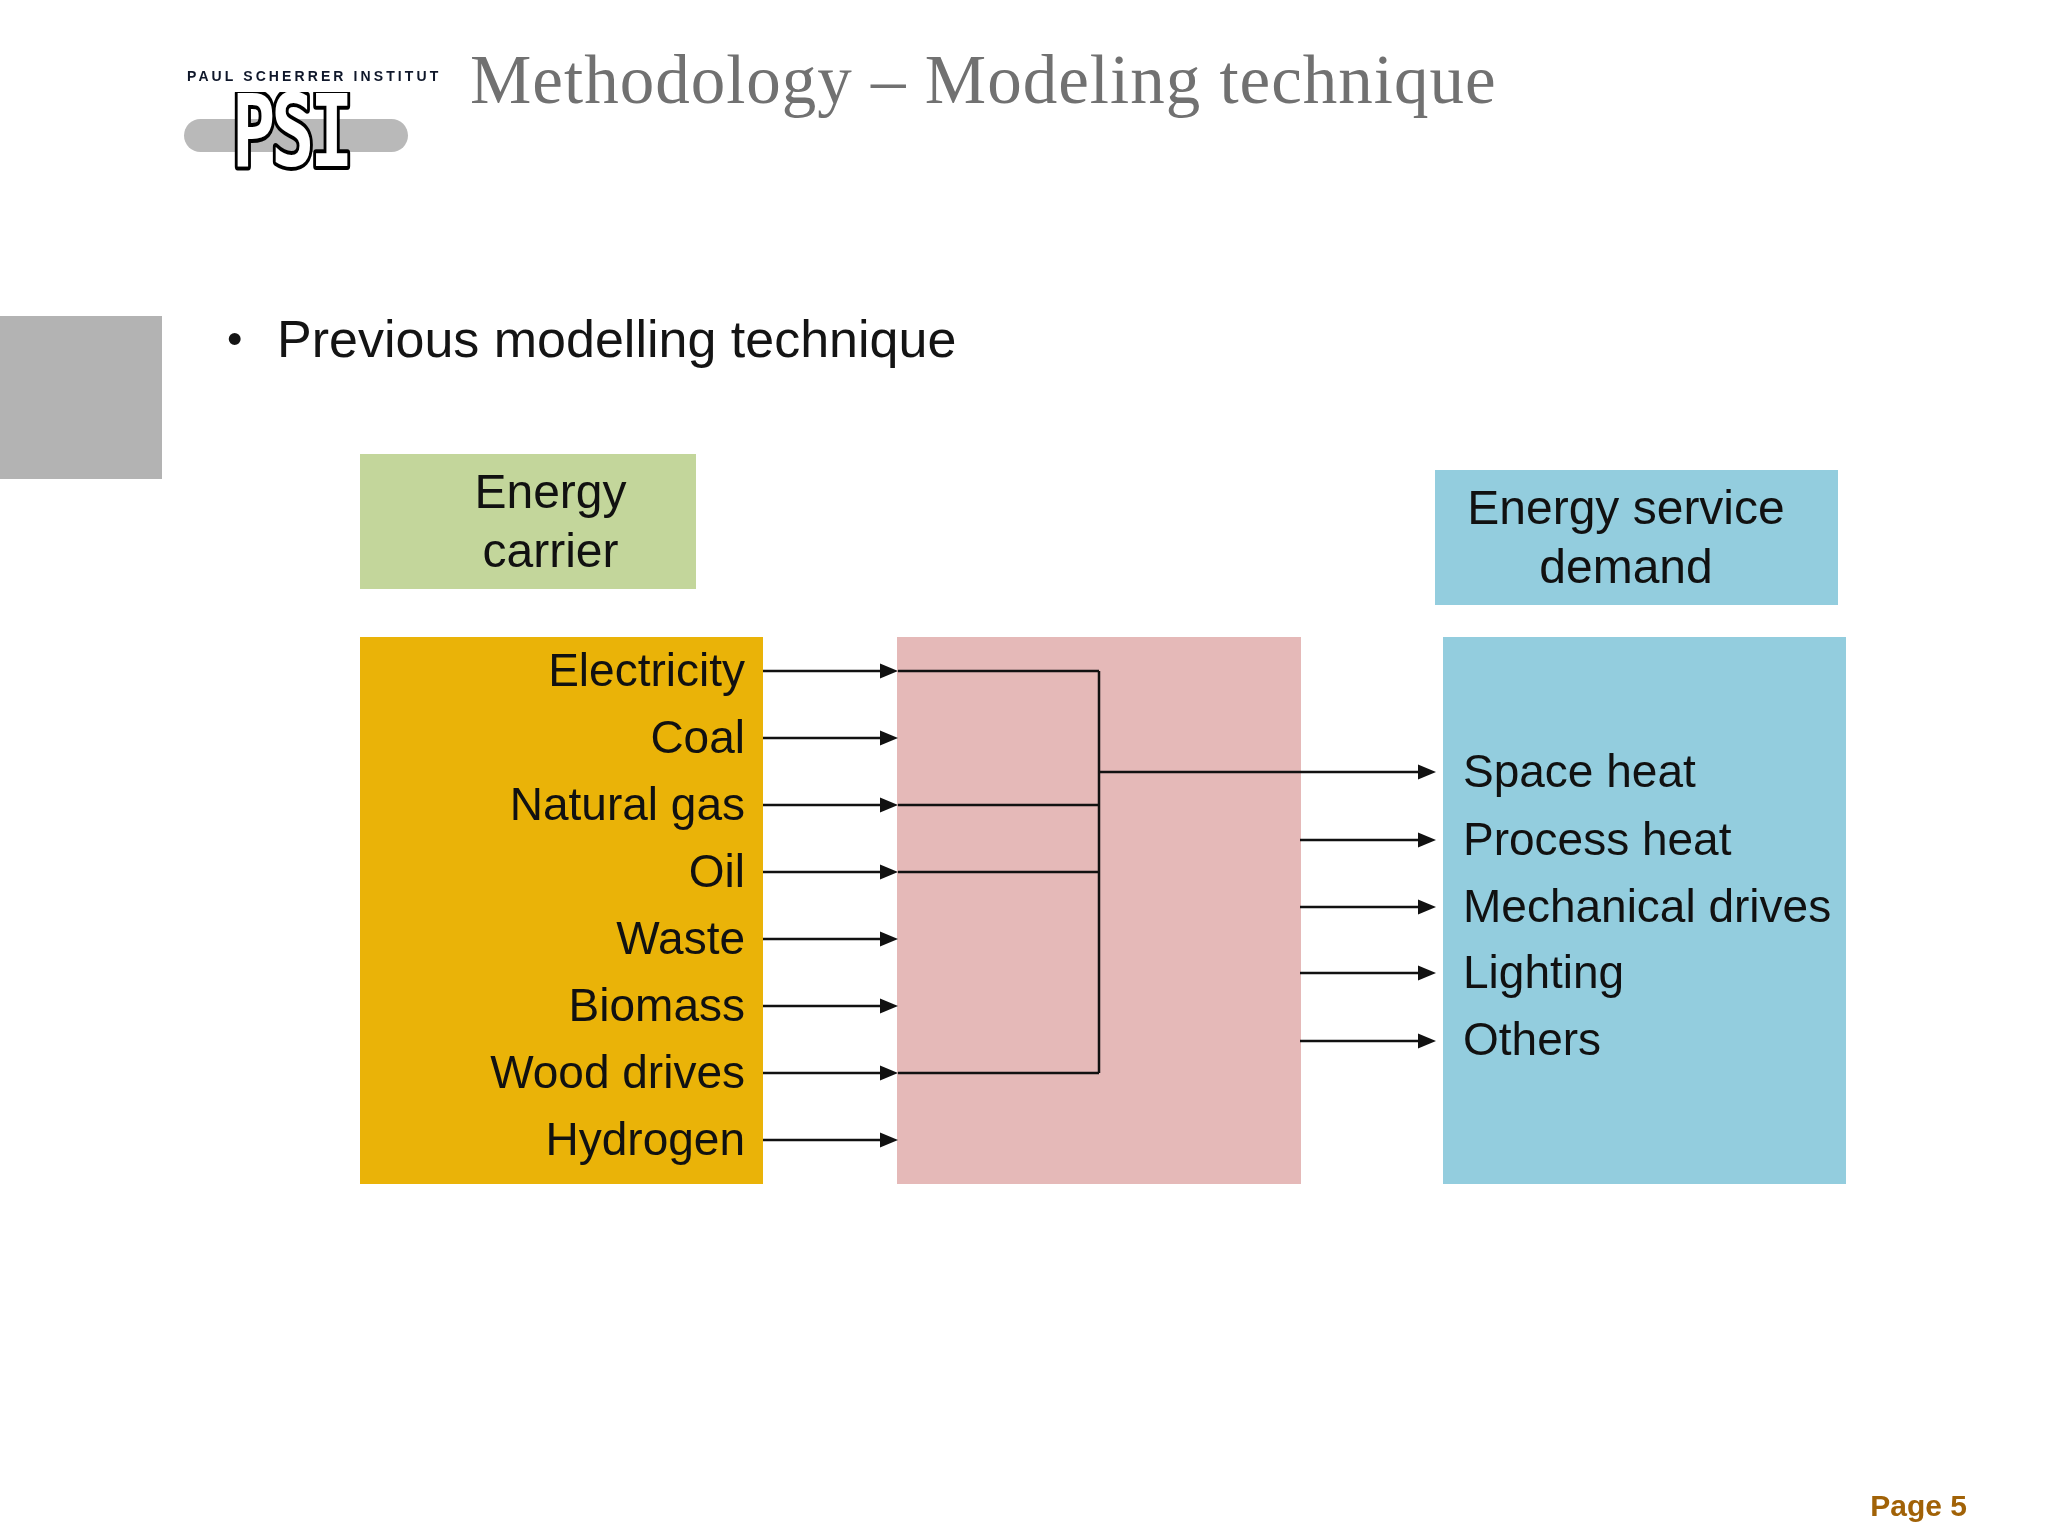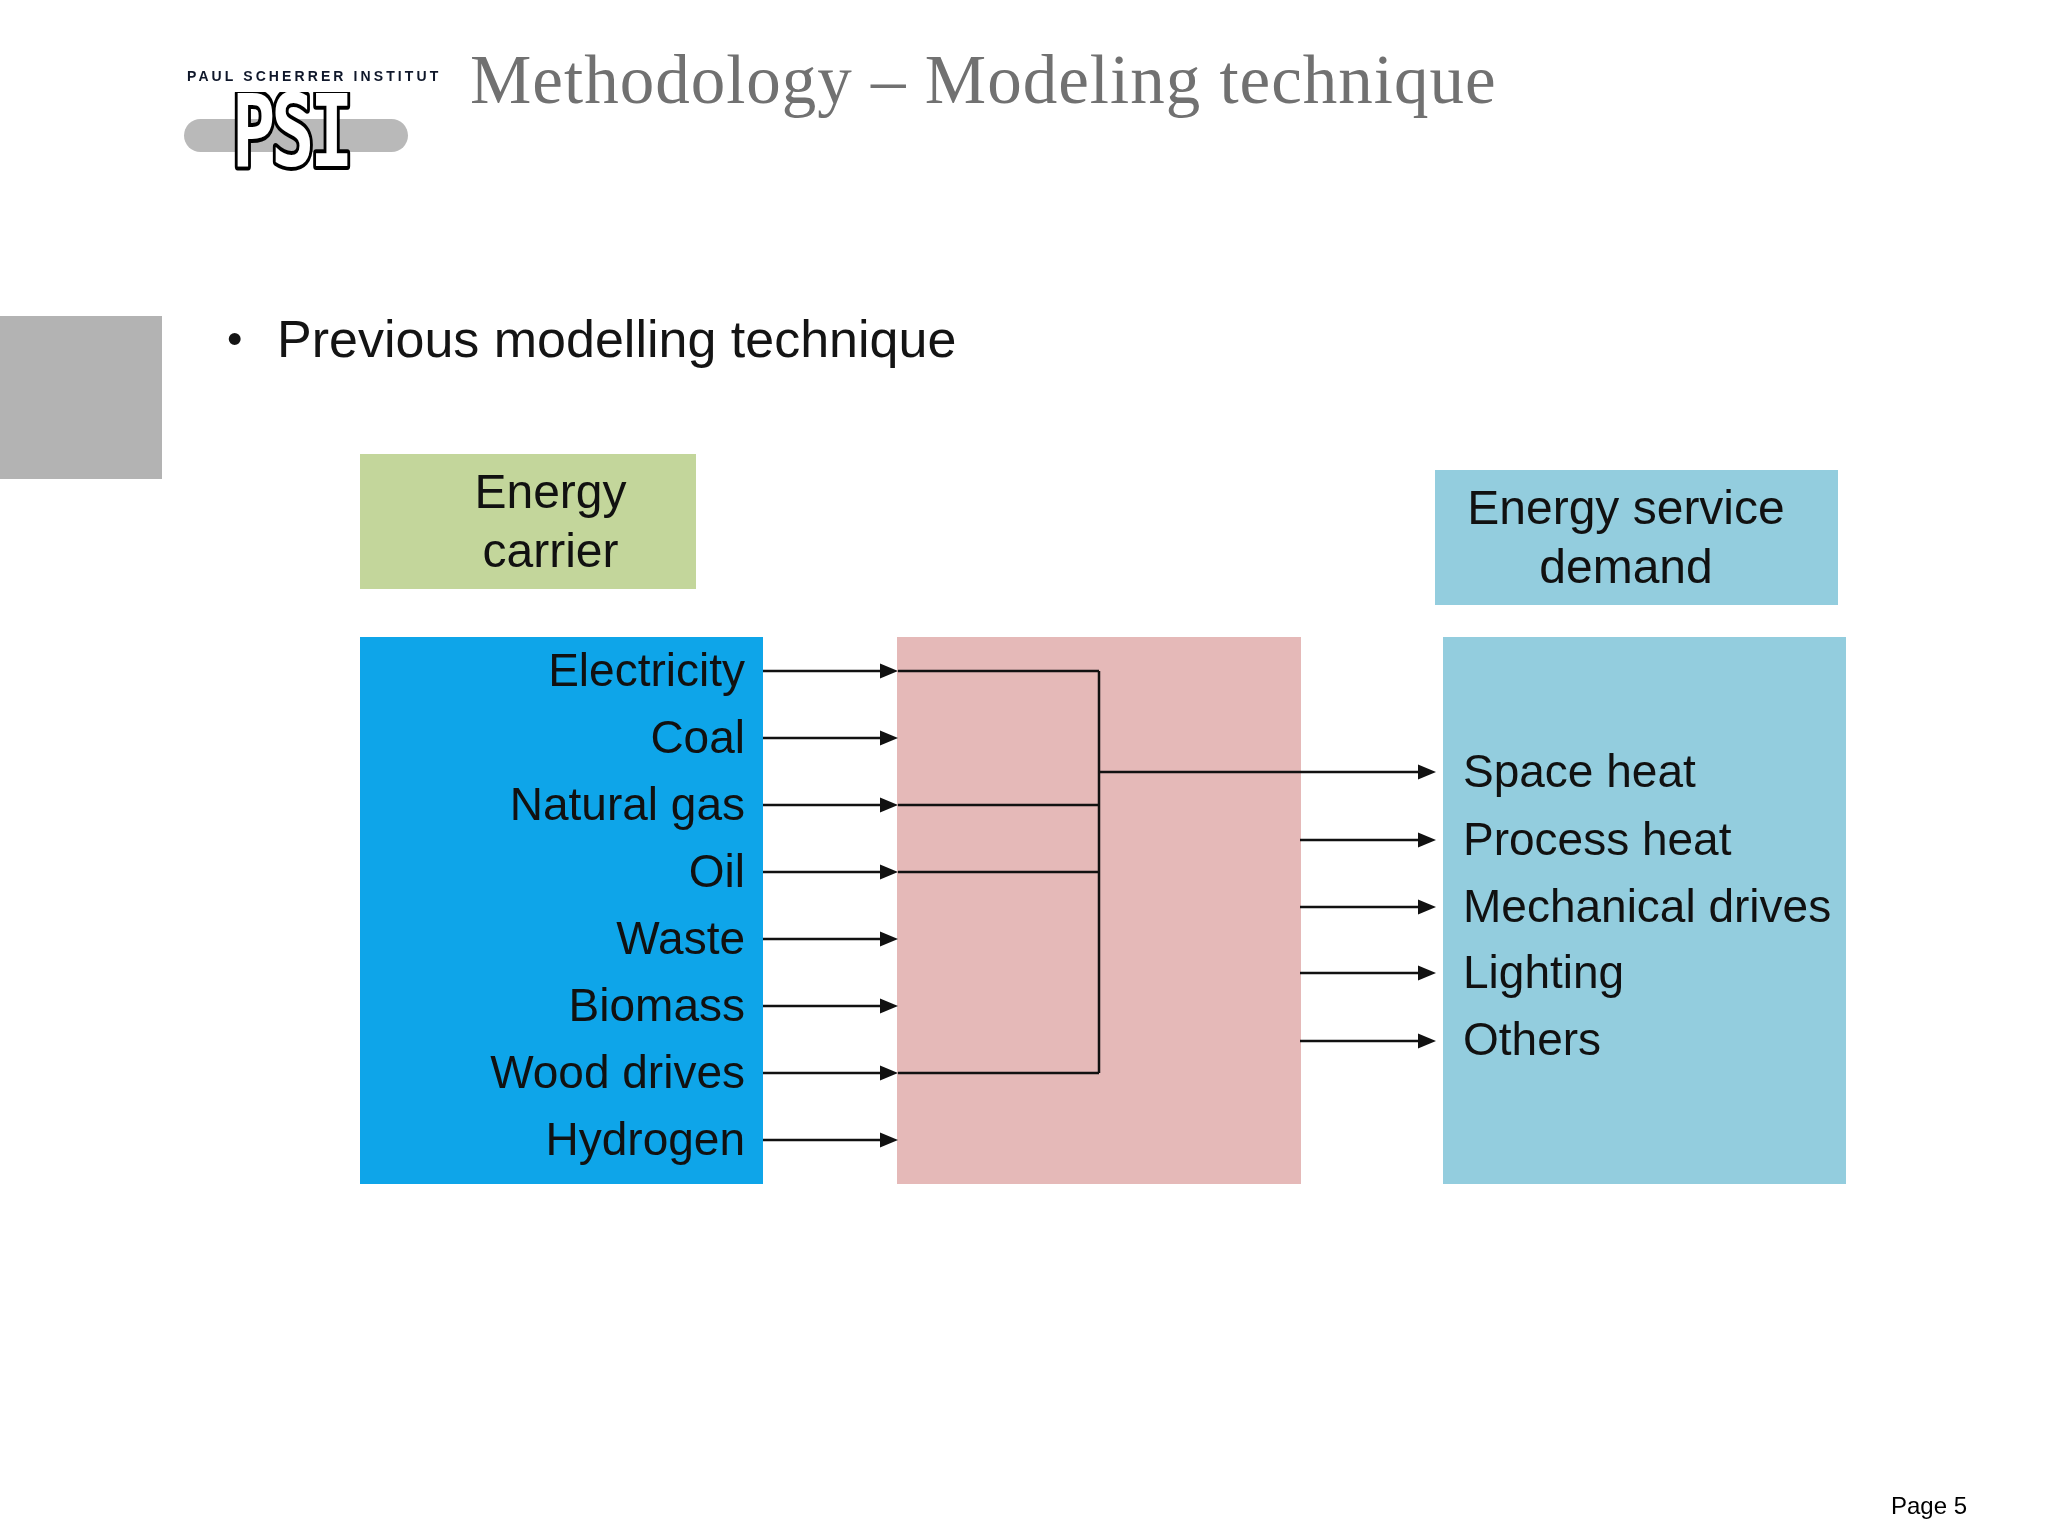--- a/index.html
+++ b/index.html
@@ -51,21 +51,21 @@
   }
   .carrier-list .list-item{text-align:right;padding-right:18px;}
   .demand-list .list-item{text-align:left;padding-left:20px;}
 
   
   .overlay{left:0;top:0;pointer-events:none;}
   .overlay line{stroke:#111;stroke-width:2.5;}
   .overlay polygon{fill:#111;}
 
   
-  .page-number{right:81px;top:1486px;font-size:24px;line-height:40px;color:#000000;}
+  .page-number{right:81px;top:1486px;font-size:30px;line-height:40px;color:#a16207;font-weight:bold;}
 </style>
 </head>
 <body>
 
 <div class="abs institute-name">PAUL SCHERRER INSTITUT</div>
 <div class="abs logo-bar" style="background: rgb(185, 185, 185);"></div>
 <svg class="abs psi-svg" width="170" height="86" viewBox="0 0 170 86">
   <text x="0" y="0" transform="translate(14,74) scale(0.72,1)" font-family="DejaVu Sans Mono, monospace" font-weight="bold" font-size="100" fill="#ffffff" stroke="#000000" stroke-width="8" stroke-linejoin="round" style="paint-order:stroke" letter-spacing="-6">PSI</text>
 </svg>
 
@@ -78,21 +78,21 @@
   <span class="bullet-text">Previous modelling technique</span>
 </div>
 
 <div class="abs box hdr carrier-hdr" id="carrier-hdr" style="background: rgb(195, 214, 155);">
   <span>Energy carrier</span>
 </div>
 <div class="abs box hdr demand-hdr" id="demand-hdr" style="background: rgb(147, 205, 222); padding-left: 9px;">
   <span>Energy service demand</span>
 </div>
 
-<div class="abs box carrier-list" id="carrier-list" style="background: #0ea5e9;">
+<div class="abs box carrier-list" id="carrier-list" style="background: #eab308;">
   <div class="list-item" style="top:0px">Electricity</div>
   <div class="list-item" style="top:67px">Coal</div>
   <div class="list-item" style="top:134px">Natural gas</div>
   <div class="list-item" style="top:201px">Oil</div>
   <div class="list-item" style="top:268px">Waste</div>
   <div class="list-item" style="top:335px">Biomass</div>
   <div class="list-item" style="top:402px">Wood drives</div>
   <div class="list-item" style="top:469px">Hydrogen</div>
 </div>
 

